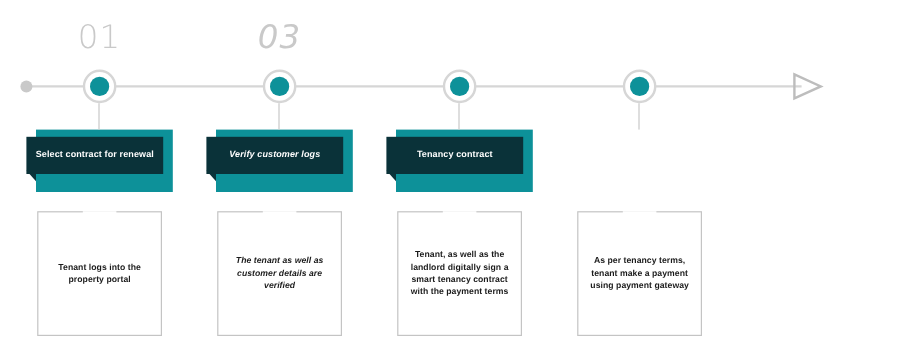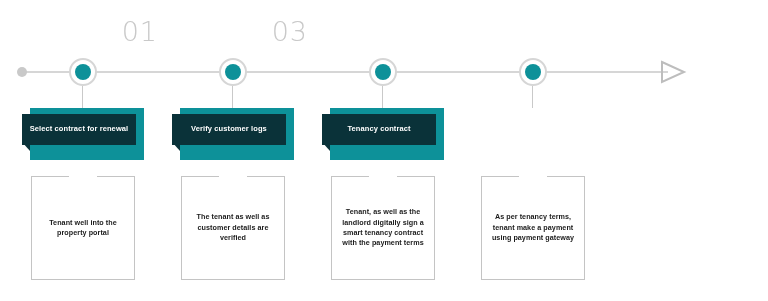--- a/index.html
+++ b/index.html
@@ -44,30 +44,30 @@
   }
 
   .step {
     position: relative;
     width: 150px;
     height: 301px;
     flex: 0 0 150px;
   }
   .step-1 { margin-left: 8px; }
   .step-2 { margin-left: 0px; }
-  .step-3 { margin-left: 0px; }
+  .step-3 { margin-left: 0px; font-style: italic; }
   .step-4 { margin-left: 0px; }
   .step-5 { margin-left: 0px; }
 
   
   .step-number {
     position: absolute;
     top: 18px;
     width: 150px;
-    text-align: right;
+    text-align: center;
     font-size: 27px;
     font-weight: 300;
     letter-spacing: 1px;
     color: #c9c9c9;
     font-family: "DejaVu Sans", sans-serif;
     line-height: 1;
   }
 
   
   .node {
@@ -206,21 +206,21 @@
       <div class="connector"></div>
       <div class="ribbon-group">
         <div class="ribbon-back"></div>
         <div class="ribbon-fold"></div>
         <div class="ribbon-front">
           <span class="ribbon-label">Select contract for renewal</span>
         </div>
       </div>
       <div class="desc-card">
         <div class="desc-notch"></div>
-        <span class="desc-text">Tenant well into the property portal</span>
+        <span class="desc-text">Tenant logs into the property portal</span>
       </div>
     </div>
 
 
     <div class="step step-3">
       <div class="step-number">03</div>
       <div class="node">
         <div class="node-dot"></div>
       </div>
       <div class="connector"></div>

